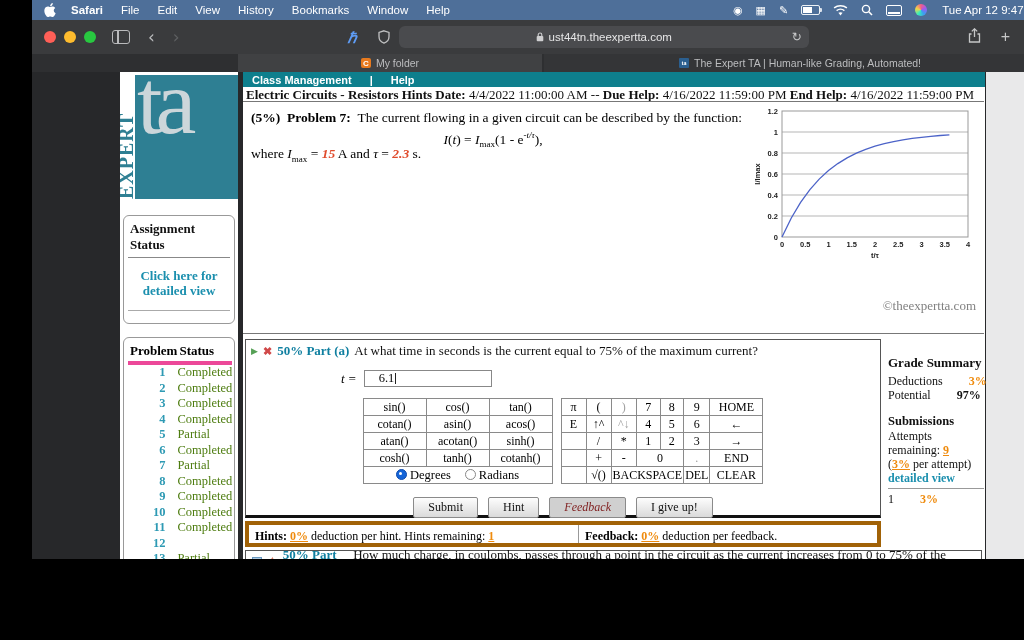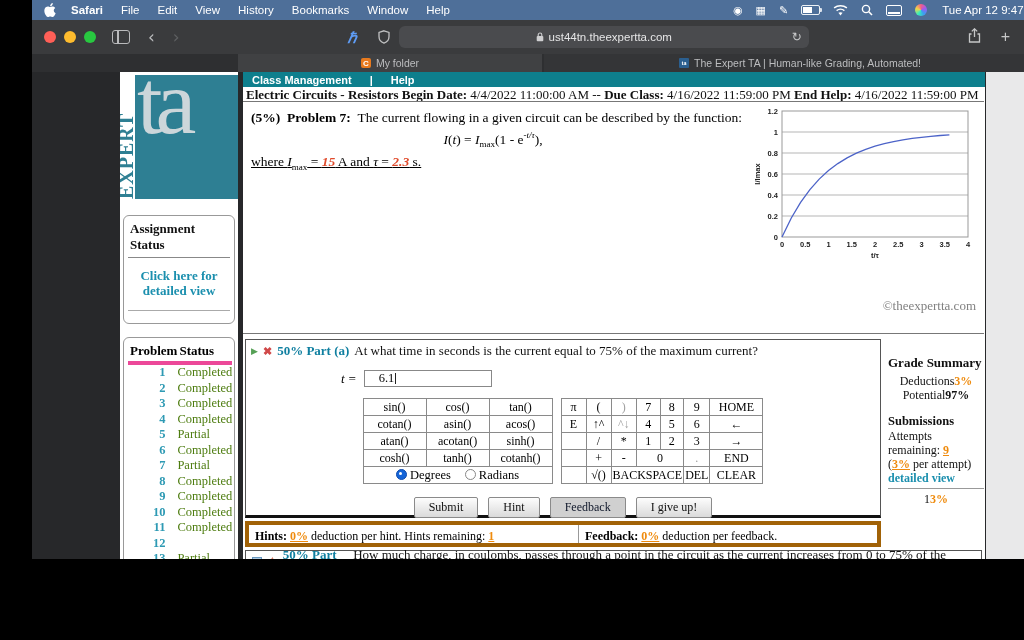--- a/index.html
+++ b/index.html
@@ -56,21 +56,21 @@
   .pnum{color:#2e9ab4;font-weight:bold;text-align:right;width:34px;padding-right:12px !important;}
   .pstat{color:#4d7c0f;}
   
   #main{position:absolute;left:211px;top:0;width:742px;height:510px;background:#fff;}
   #site-menu{position:absolute;top:0;left:0;right:0;height:15px;background:#0e7f8d;color:#fff;font-size:11px;font-weight:bold;display:flex;align-items:center;padding-left:9px;gap:18px;}
   #assign-header{position:absolute;top:15px;left:0;right:0;height:14px;font-family:"Liberation Serif",serif;font-size:13px;color:#111;padding-left:3px;white-space:nowrap;}
   #assign-header b{font-weight:bold;}
   #problem-box{position:absolute;top:29px;left:0;right:1px;height:233px;border-top:1px solid #777;border-bottom:1px solid #777;box-sizing:border-box;font-family:"Liberation Serif",serif;}
   #prob-line1{position:absolute;top:8px;left:8px;font-size:13.5px;width:500px;}
   #prob-eq{position:absolute;top:28px;left:10px;width:480px;text-align:center;font-size:13.5px;}
-  #prob-given{position:absolute;top:52px;left:8px;font-size:13.5px;text-decoration:underline;}
+  #prob-given{position:absolute;top:44px;left:8px;font-size:13.5px;}
   .ital{font-style:italic;}
   .rv{color:#e04b2c;font-weight:bold;font-style:italic;}
   sub{font-size:9px;}  sup{font-size:9px;}
   #chart{position:absolute;right:6px;top:3px;width:226px;height:156px;}
   #copyright{position:absolute;right:8px;top:196px;font-size:13px;color:#818181;font-family:"Liberation Serif",serif;}
   
   #parta-box{position:absolute;top:267px;left:2px;width:636px;height:179px;border:1px solid #555;border-bottom:3px solid #111;box-sizing:border-box;background:#fff;}
   .part-head{display:flex;align-items:center;gap:5px;padding:3px 5px;font-family:"Liberation Serif",serif;}
   .tri{color:#55a055;font-size:9px;}
   .redx{color:#d04848;font-size:11px;font-weight:bold;}
@@ -86,25 +86,25 @@
   td.gray{background:#c9c9c9;color:#a0a0a0;}
   td.cmd{font-size:8.5px;}
   td.blank{border:none;background:transparent;}
   #radio-cell{border-top:1px solid #8a8a8a;}
   .radio-row{display:flex;align-items:center;justify-content:center;gap:14px;font-size:12.5px;}
   .radio{width:9px;height:9px;border-radius:50%;border:1px solid #888;background:#fff;display:inline-block;position:relative;margin-right:3px;vertical-align:-1px;}
   .radio.sel{background:#1565d8;border-color:#0f4cae;}
   .radio.sel::after{content:"";position:absolute;left:2.5px;top:2.5px;width:3px;height:3px;border-radius:50%;background:#fff;}
   #btn-row{margin-top:13px;display:flex;justify-content:center;gap:10px;}
   .btn{font-family:"Liberation Serif",serif;font-size:12px;background:linear-gradient(#fdfdfd,#dadada);border:1px solid #8a8a8a;border-radius:2px;padding:2px 14px;color:#111;}
-  .btn.disabled{background:#d0d0d0;color:#0f172a;}
+  .btn.disabled{background:#d0d0d0;color:#7f1d1d;font-style:italic;}
   
   #grade{position:absolute;left:645px;top:283px;width:96px;font-family:"Liberation Serif",serif;font-size:12px;color:#111;}
   .gs-title{font-weight:bold;font-size:13px;margin-bottom:3px;}
-  .gs-row{display:flex;justify-content:center;line-height:14px;}
+  .gs-row{display:flex;justify-content:flex-start;line-height:14px;gap:26px;}
   .orange{color:#ef8b0d;font-weight:bold;}
   .orange-u{color:#ef8b0d;font-weight:bold;text-decoration:underline;}
   .gs-sub{font-weight:bold;margin-top:12px;font-size:12.5px;}
   .teal-link{color:#1b8fae;font-weight:bold;}
   .gs-hr{border-top:1px solid #999;margin:3px 0;}
   
   #hints-bar{position:absolute;top:449px;left:2px;width:636px;height:26px;border:4px solid #a16207;box-sizing:border-box;display:flex;font-family:"Liberation Serif",serif;font-size:12px;}
   .hint-cell{padding:4px 6px;box-sizing:border-box;white-space:nowrap;}
   .hint-cell.l{width:330px;border-right:1px solid #999;}
   
@@ -358,21 +358,21 @@
       </div>
     </div>
 
     <div id="main">
       <div id="site-menu">
         <span>Class Management</span>
         <span>|</span>
         <span>Help</span>
       </div>
       <div id="assign-header">
-        <b>Electric Circuits - Resistors Begin Date:</b><span> 4/4/2022 11:00:00 AM </span><span>-- </span><b>Due Class:</b><span> 4/16/2022 11:59:00 PM </span><b>End Help:</b><span> 4/16/2022 11:59:00 PM</span>
+        <b>Electric Circuits - Resistors Hints Date:</b><span> 4/4/2022 11:00:00 AM </span><span>-- </span><b>Due Help:</b><span> 4/16/2022 11:59:00 PM </span><b>End Help:</b><span> 4/16/2022 11:59:00 PM</span>
       </div>
 
       <div id="problem-box">
         <div id="prob-line1">
           <b>(5%)</b>&nbsp; <b>Problem 7:</b>&nbsp; <span>The current flowing in a given circuit can be described by the function:</span>
         </div>
         <div id="prob-eq">
           <span class="ital">I</span><span>(</span><span class="ital">t</span><span>) = </span><span class="ital">I</span><sub>max</sub><span>(1 - e</span><sup class="ital">-t/τ</sup><span>),</span>
         </div>
         <div id="prob-given">

